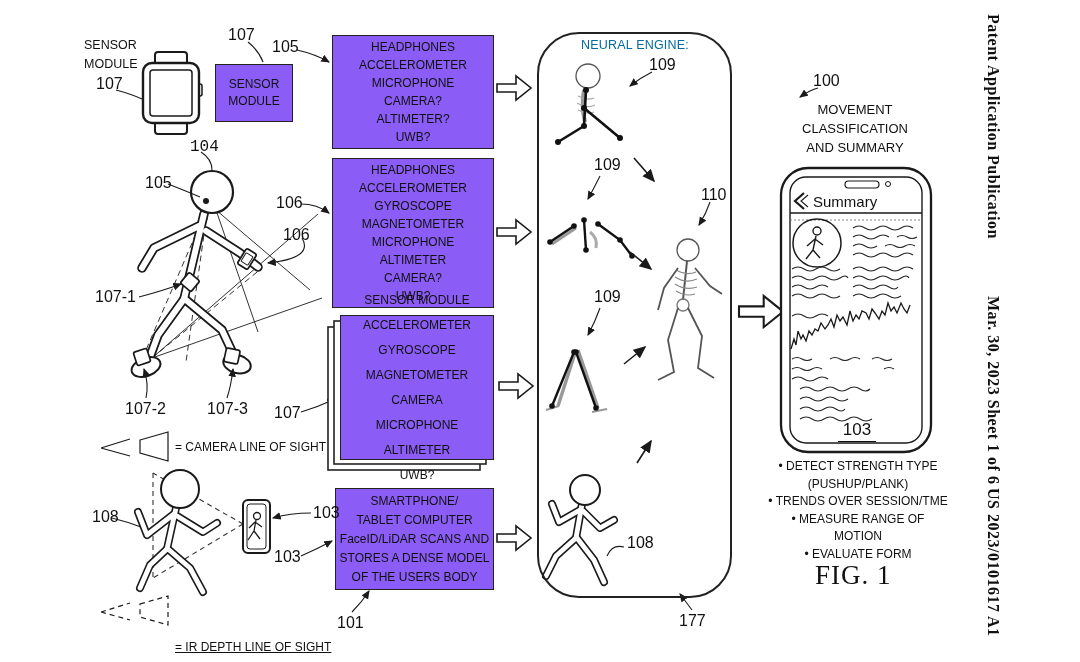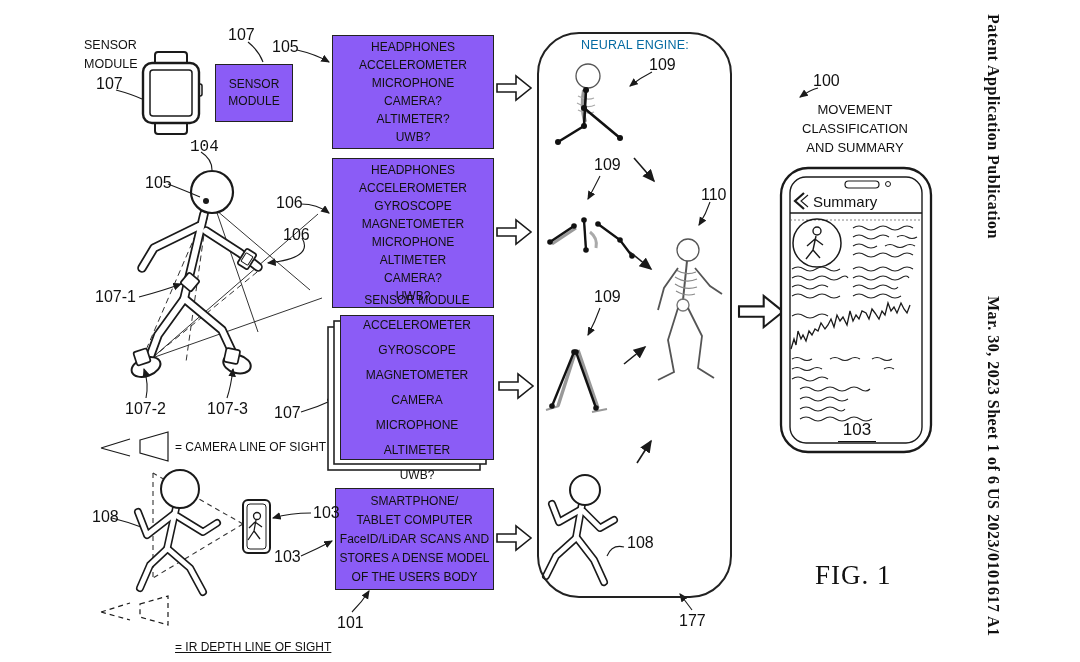--- a/index.html
+++ b/index.html
@@ -399,20 +399,27 @@
 
   <div class="heading" style="left:790px;top:100px;width:130px;">
     <span>MOVEMENT</span><br>
     <span>CLASSIFICATION</span><br>
     <span>AND SUMMARY</span>
   </div>
 
   <div class="phone-hdr" style="left:813px;top:193px;">Summary</div>
   <div class="screen-ref" style="left:838px;top:420px;width:32px;">103</div>
 
+  <div class="bullets" style="left:768px;top:458px;width:180px;">
+    <span>• DETECT STRENGTH TYPE</span>
+    <span>(PUSHUP/PLANK)</span>
+    <span>• TRENDS OVER SESSION/TME</span>
+    <span>• MEASURE RANGE OF MOTION</span>
+    <span>• EVALUATE FORM</span>
+  </div>
 
   <div class="figlabel" style="left:815px;top:560px;">FIG. 1</div>
 
   <div class="vtext" style="left:984px;top:14px;">Patent Application Publication</div>
   <div class="vtext" style="left:984px;top:296px;">Mar. 30, 2023  Sheet 1 of 6</div>
   <div class="vtext" style="left:984px;top:488px;">US 2023/0101617 A1</div>
 
 </div>
 
 </body></html>

